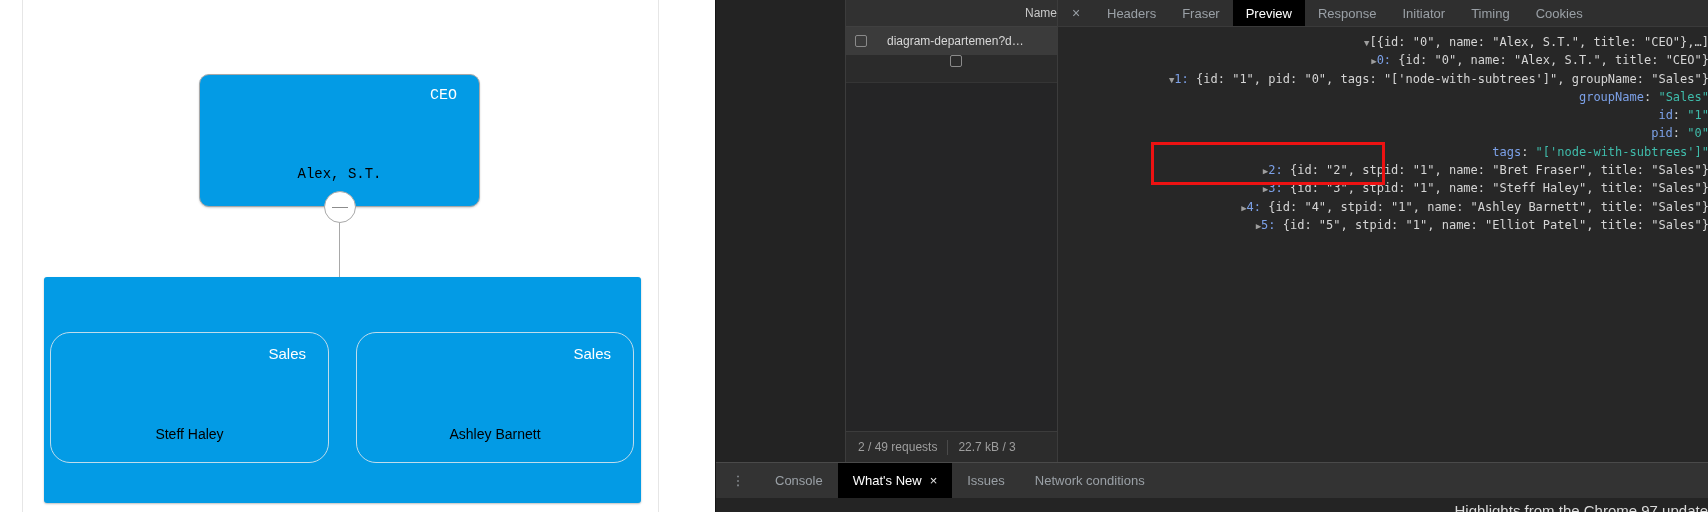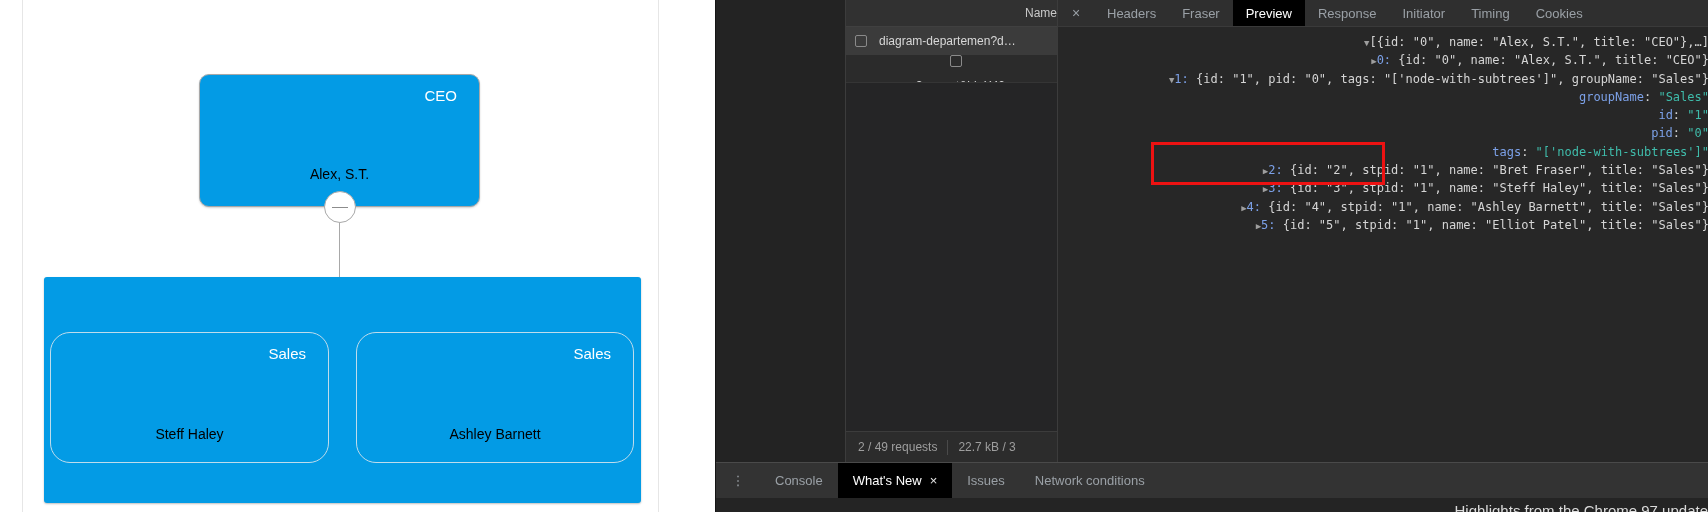--- a/index.html
+++ b/index.html
@@ -47,21 +47,21 @@
 
   .net-list {
     position:absolute; left:129px; top:0; width:212px; height:462px;
     background:#252526; border-left:1px solid #3c3c3c;
   }
   .net-header {
     height:27px; line-height:26px; background:#313131; border-bottom:1px solid #404040;
     font-size:12px; color:#c9c9c9; padding-left:8px;
   }
   .net-row {
-    height:28px; display:flex; align-items:center; gap:12px; padding-left:9px;
+    height:28px; display:flex; align-items:center; gap:20px; padding-left:9px;
     font-size:12px; color:#d8d8d8; white-space:nowrap; overflow:hidden;
   }
   .net-row.selected { background:#3b3b3b; }
   .net-row.plain    { background:#2b2b2b; border-bottom:1px solid #353535;flex-direction:column; }
   .cb { flex:0 0 auto; width:12px; height:12px; border:1px solid #8a8a8a; border-radius:2px; }
   .net-summary {
     position:absolute; left:0; right:0; bottom:0; height:31px; background:#2c2c2c;
     border-top:1px solid #3c3c3c; display:flex; align-items:center; gap:10px;
     padding-left:12px; font-size:12px; color:#9e9e9e; white-space:nowrap; overflow:hidden;
   }
@@ -116,21 +116,21 @@
 </style>
 </head>
 <body>
 
 <div class="screen">
 
   <div class="abs" style="left:0;top:0;width:715px;height:512px;background:#fff;">
     <div class="page-vline" style="left:22px;"></div>
     <div class="page-vline" style="left:658px;"></div>
 
-    <div class="org-node" style="left:199px;top:74px;width:281px;height:133px;">
+    <div class="org-node" style="left:199px;top:74px;width:281px;height:133px;font-family:Liberation Mono, monospace;">
       <div class="node-title">CEO</div>
       <div class="node-name">Alex, S.T.</div>
     </div>
 
     <div class="connector"></div>
     <div class="toggle-circle">
       <span class="minus"></span>
     </div>
 
     <div class="group-box">

